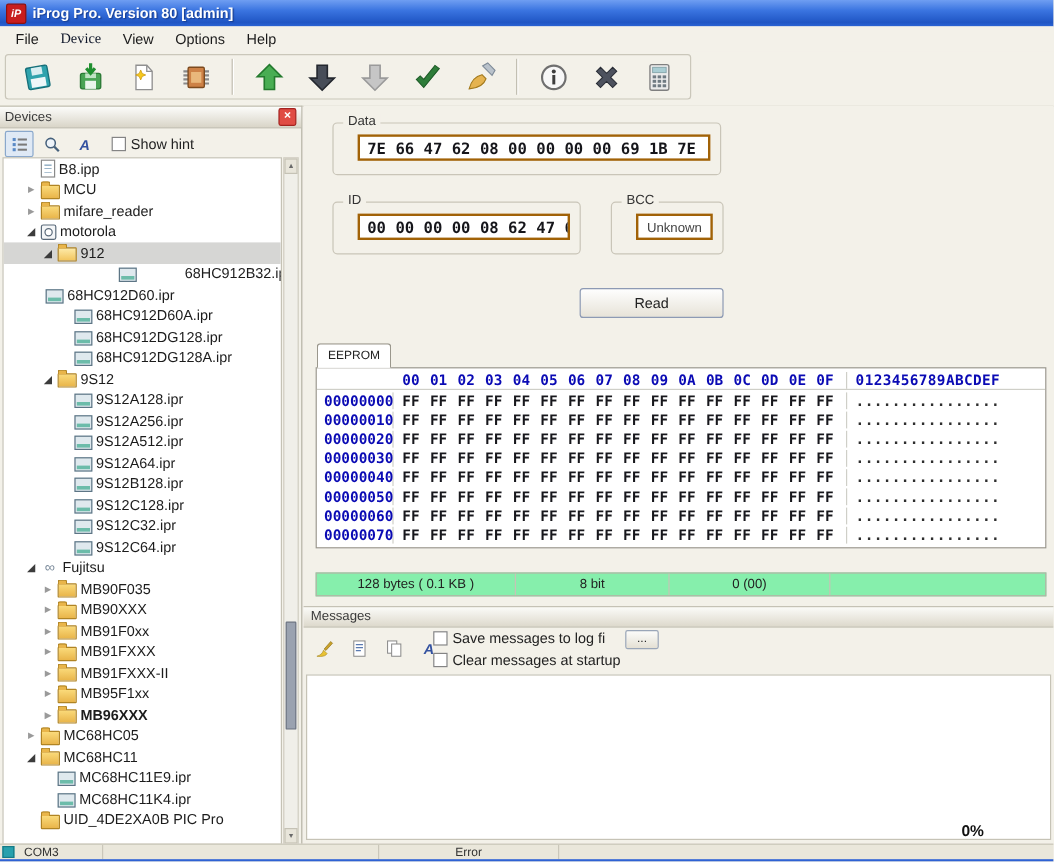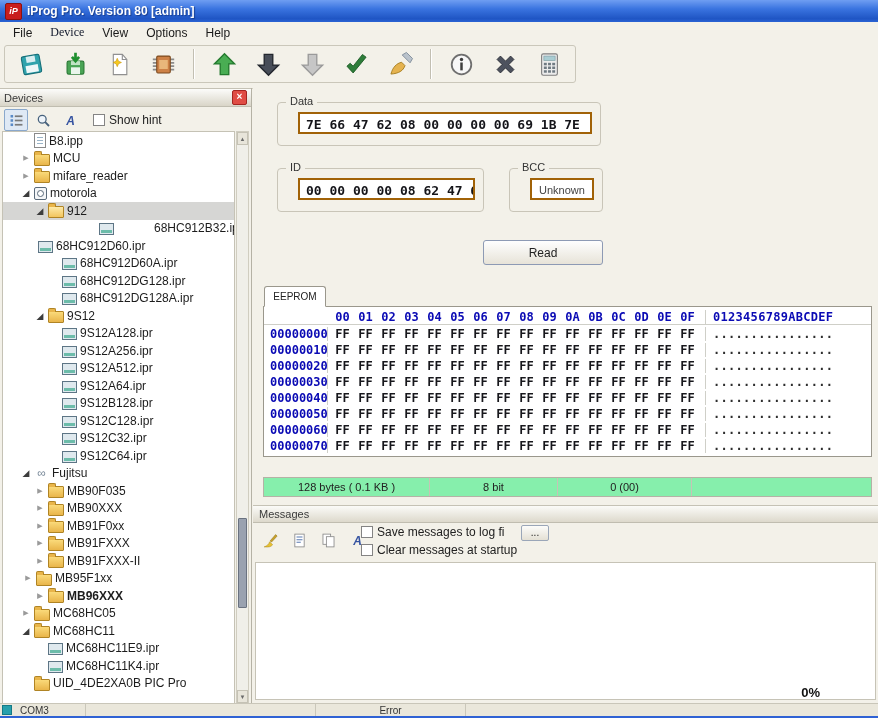--- a/index.html
+++ b/index.html
@@ -392,21 +392,21 @@
       <div class="tree-row" style="padding-left: 32px;">
         <span class="tree-arrow collapsed">▶</span>
         <span class="ico ico-folder"></span>
         <span class="tree-label">MB91FXXX</span>
       </div>
       <div class="tree-row" style="padding-left: 32px;">
         <span class="tree-arrow collapsed">▶</span>
         <span class="ico ico-folder"></span>
         <span class="tree-label">MB91FXXX-II</span>
       </div>
-      <div class="tree-row" style="padding-left: 20px;">
+      <div class="tree-row" style="padding-left: 32px;">
         <span class="tree-arrow collapsed">▶</span>
         <span class="ico ico-folder"></span>
         <span class="tree-label">MB95F1xx</span>
       </div>
       <div class="tree-row" style="padding-left: 32px; font-weight: bold;">
         <span class="tree-arrow collapsed">▶</span>
         <span class="ico ico-folder"></span>
         <span class="tree-label">MB96XXX</span>
       </div>
       <div class="tree-row" style="padding-left: 18px;">

